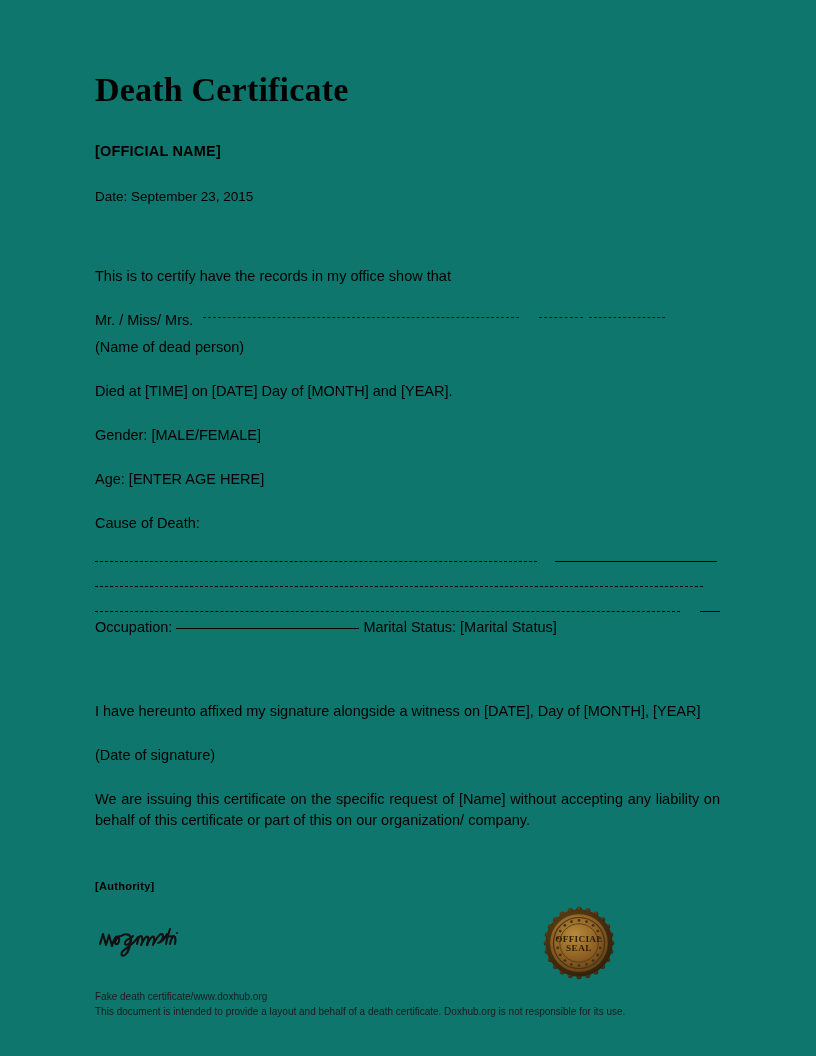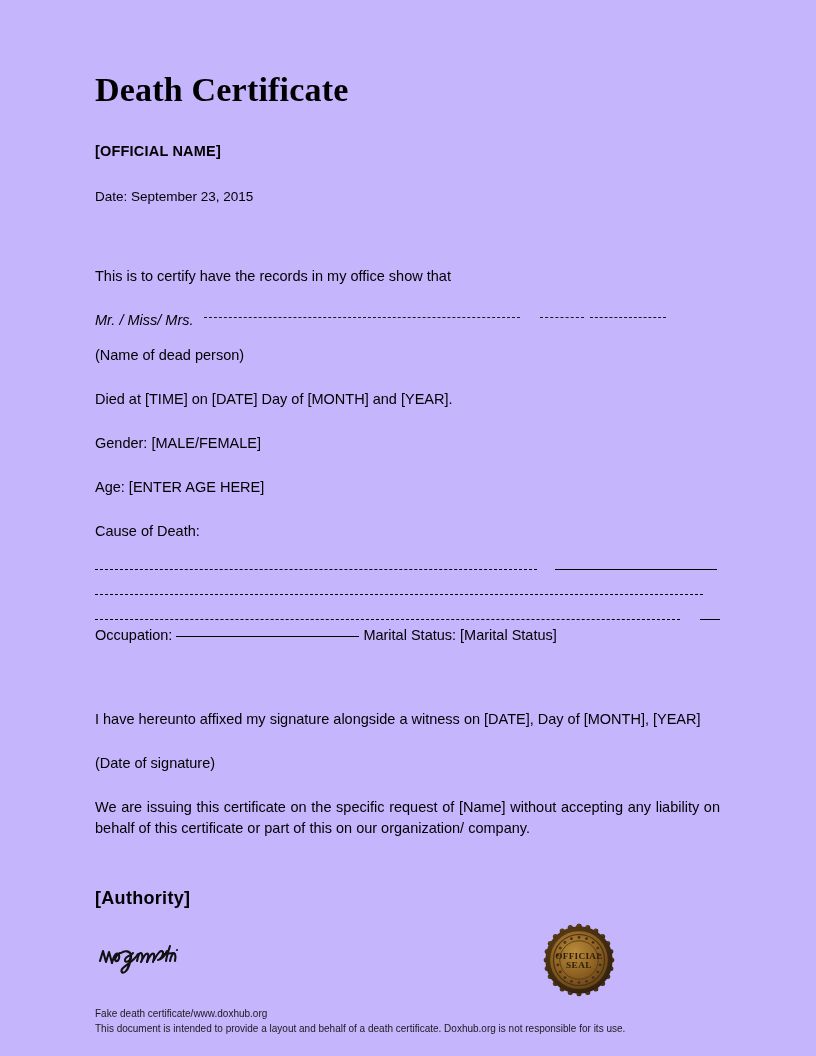--- a/index.html
+++ b/index.html
@@ -5,21 +5,21 @@
 <style>
   html, body {
     margin: 0;
     padding: 0;
     background: #ffffff;
   }
   .page {
     position: relative;
     width: 816px;
     height: 1056px;
-    background: #c4b5fd;
+    background: #0f766e;
     overflow: hidden;
     font-family: "Liberation Sans", sans-serif;
     color: #000000;
     box-sizing: border-box;
   }
   .content {
     position: absolute;
     left: 95px;
     top: 70px;
     width: 625px;
@@ -55,23 +55,22 @@
     margin: 0 0 23px 0;
   }
   .para.justify {
     text-align: justify;
     text-justify: inter-word;
   }
   .para.tight {
     margin-bottom: 8px;
   }
   .para.name-row {
-    margin-bottom: 14px;
+    margin-bottom: 6px;
     white-space: nowrap;
-    font-style: italic;
   }
   .para.sub {
     margin-bottom: 23px;
   }
   .spacer-lg { height: 40px; }
   .spacer-md { height: 26px; }
 
   
   .dash-fill {
     display: inline-block;
@@ -114,21 +113,21 @@
     width: 183px;
     border-bottom: 1.6px solid #000;
     height: 0;
     position: relative;
     top: -3px;
     margin: 0 4px 0 4px;
   }
 
   
   .authority {
-    font-size: 18px;
+    font-size: 11px;
     font-weight: bold;
     letter-spacing: 0.3px;
     margin: 0 0 6px 0;
   }
   .sign-area {
     position: relative;
     height: 86px;
   }
   .signature {
     position: absolute;

